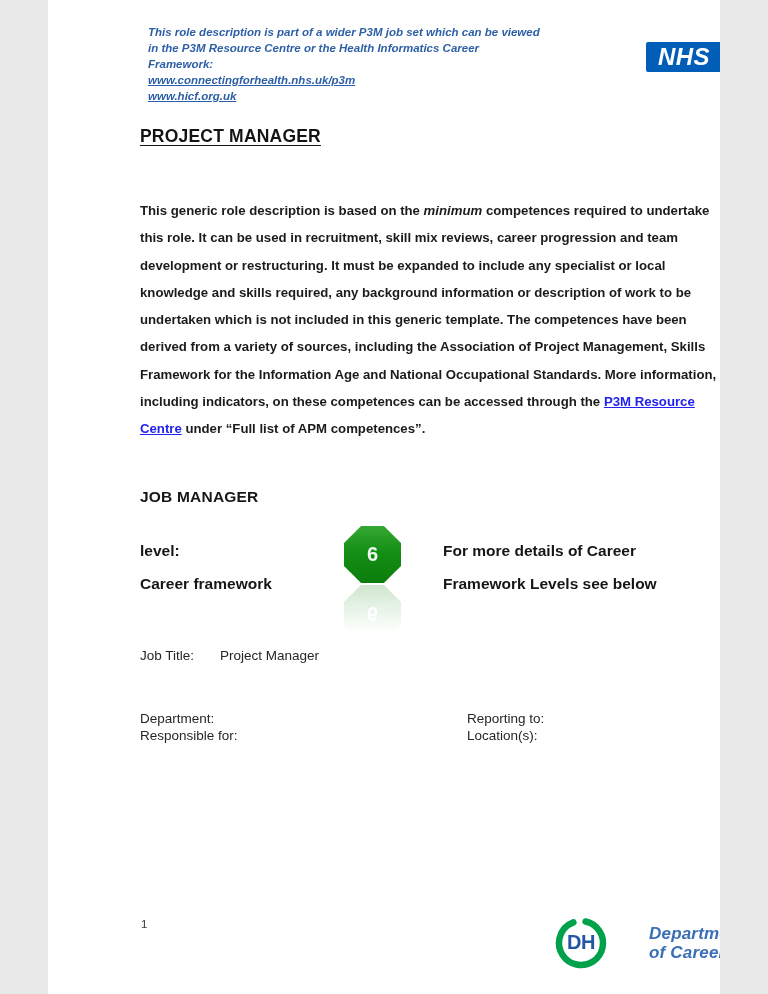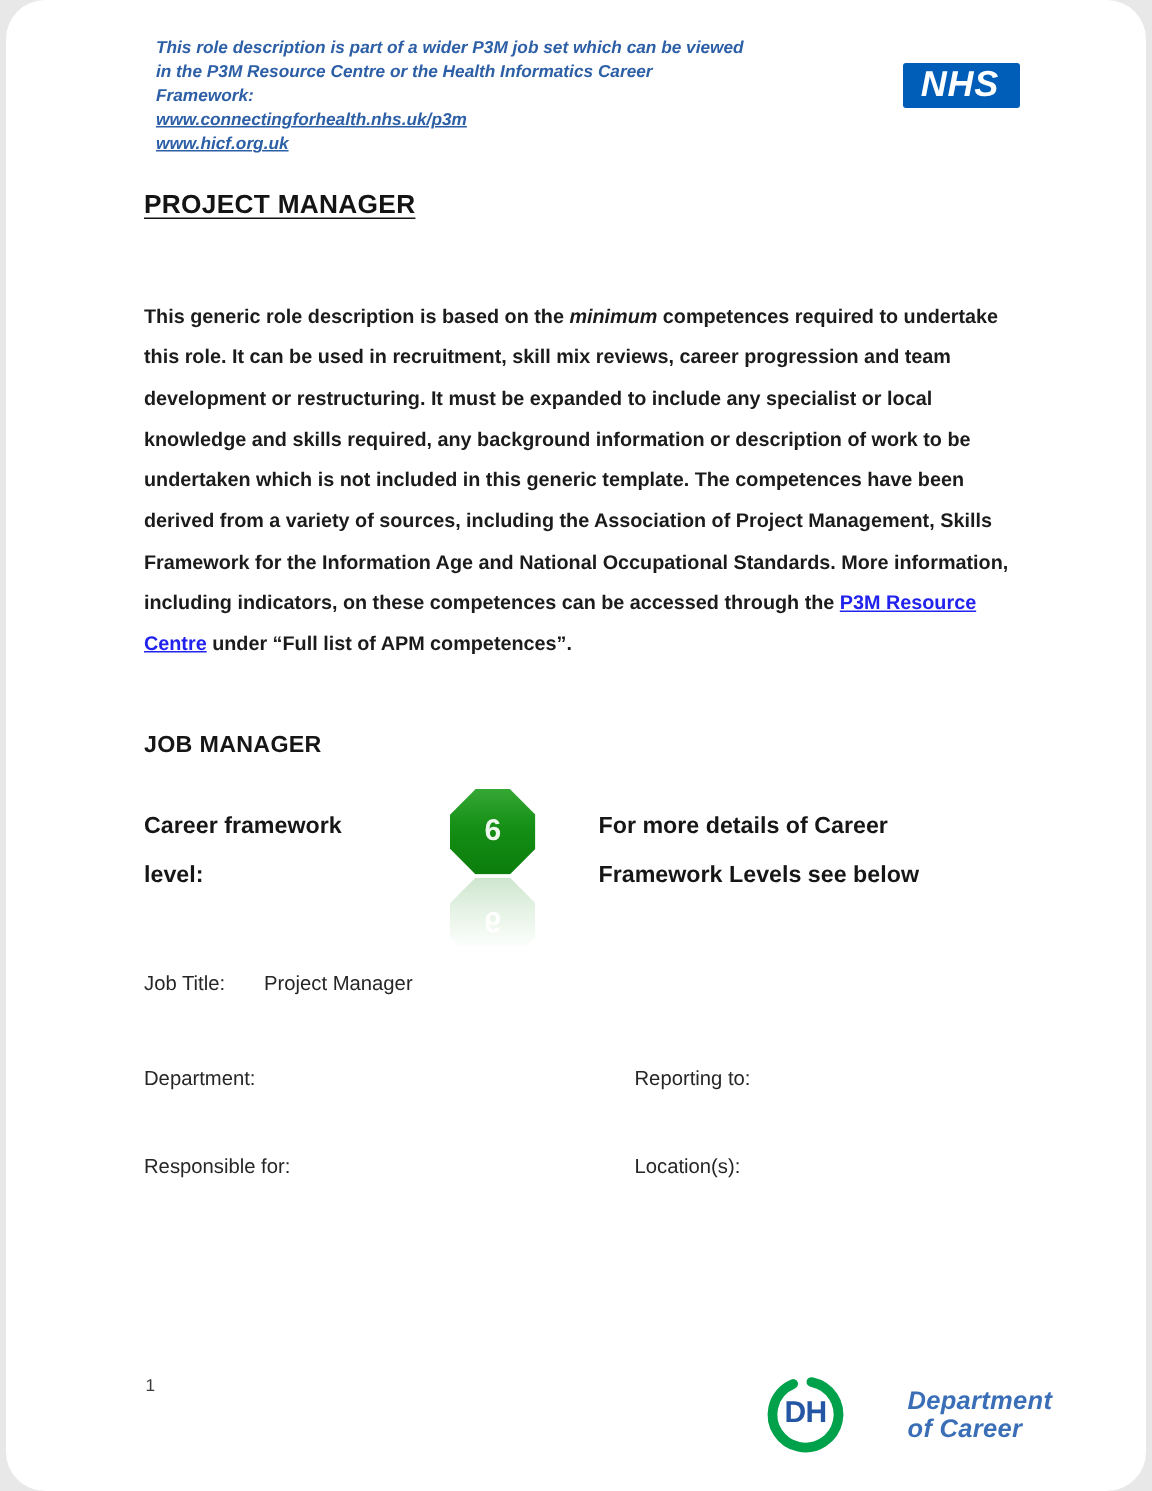--- a/index.html
+++ b/index.html
@@ -1,18 +1,18 @@
 <!DOCTYPE html>
 <html><head>
 <meta charset="utf-8">
 <style>
   html,body{margin:0;padding:0;background:#e8e8e8;}
   .page{
-    position:relative;width:760px;height:994px;margin:0 auto;background:#ffffff;
-    font-family:"Liberation Sans",sans-serif;overflow:hidden;border-radius:26px;
+    position:relative;width:672px;height:994px;margin:0 auto;background:#ffffff;
+    font-family:"Liberation Sans",sans-serif;overflow:hidden;
   }
   
   .header-note{
     position:absolute;left:100px;top:24px;width:440px;
     font-size:11.5px;font-weight:700;font-style:italic;line-height:16px;
     color:#2D5FA6;
   }
   .header-note .note-link{
     display:block;color:#2D5FA6;text-decoration:underline;cursor:pointer;
   }
@@ -66,21 +66,21 @@
     -webkit-mask-image:linear-gradient(180deg,transparent 15%,rgba(0,0,0,0.9) 100%);
     mask-image:linear-gradient(180deg,transparent 15%,rgba(0,0,0,0.9) 100%);
   }
   
   .field-row{
     position:absolute;left:92px;width:580px;display:flex;
     font-size:13.5px;font-weight:400;color:#262626;
   }
   .row-1{top:648px;}
   .row-2{top:688px;margin-top:23px;}
-  .row-3{top:770px;}
+  .row-3{top:728px;}
   .field-col1{width:327px;flex:0 0 327px;}
   .field-value{margin-left:26px;}
   
   .page-number{
     position:absolute;left:93px;top:918px;
     font-size:11.5px;color:#3a3a3a;
   }
   .dh-logo{position:absolute;left:504px;top:914px;display:flex;align-items:center;gap:32px;}
   .dh-ring{position:relative;width:58px;height:58px;}
   .dh-initials{
@@ -109,22 +109,22 @@
     <span>NHS</span>
   </div>
 
   <h1 class="doc-title">PROJECT MANAGER</h1>
 
   <p class="intro"><span>This generic role description is based on the </span><em>minimum</em><span> competences required to undertake this role. It can be used in recruitment, skill mix reviews, career progression and team development or restructuring. It must be expanded to include any specialist or local knowledge and skills required, any background information or description of work to be undertaken which is not included in this generic template. The competences have been derived from a variety of sources, including the Association of Project Management, Skills Framework for the Information Age and National Occupational Standards. More information, including indicators, on these competences can be accessed through the </span><a class="body-link">P3M Resource Centre</a><span> under “Full list of APM competences”.</span></p>
 
   <h2 class="section-heading">JOB MANAGER</h2>
 
   <div class="career-label">
+    <div>level:</div>
     <div>Career framework</div>
-    <div>level:</div>
   </div>
 
   <div class="badge-wrap">
     <div class="octagon">
       <span>6</span>
     </div>
     <div class="octagon octagon-reflection">
       <span>6</span>
     </div>
   </div>

